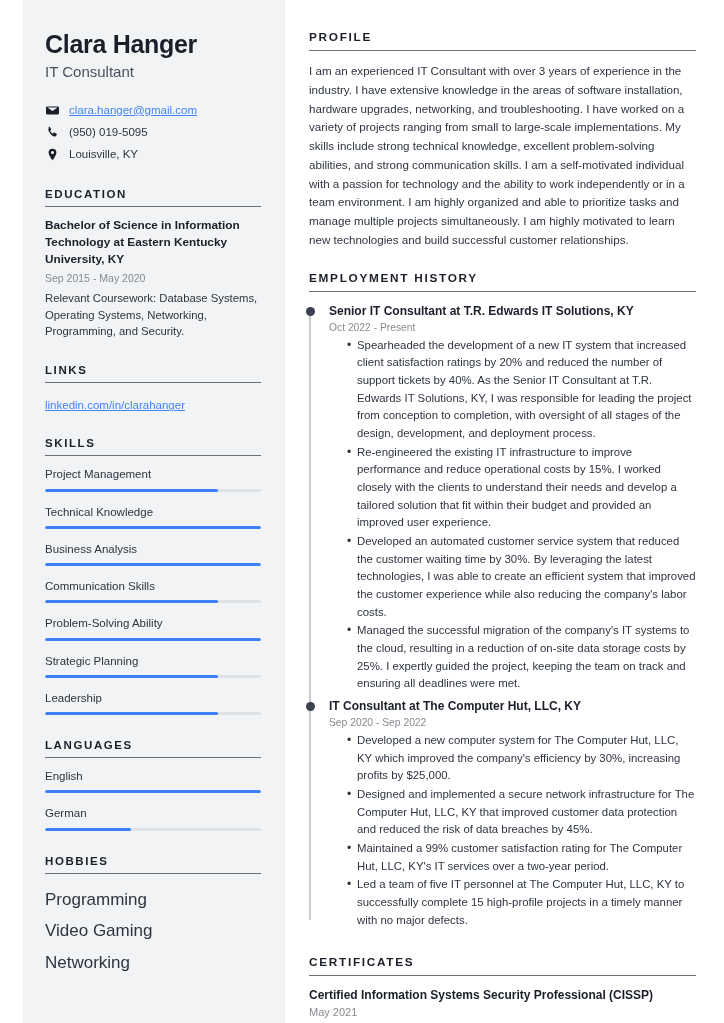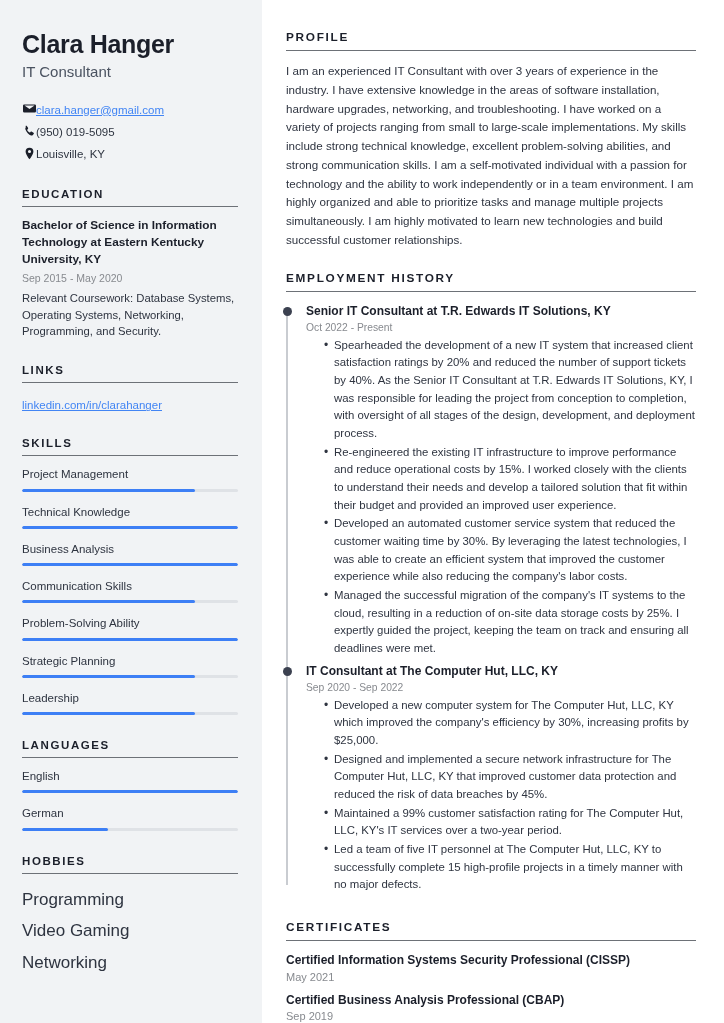--- a/index.html
+++ b/index.html
@@ -3,21 +3,21 @@
 <meta charset="utf-8">
 <style>
   * { margin:0; padding:0; box-sizing:border-box; }
   html, body { width:724px; height:1023px; }
   body {
     font-family: "Liberation Sans", sans-serif;
     background:#ffffff;
     color:#2e3440;
     overflow:hidden;
   }
-  .page { display:flex; width:724px; height:1023px; }
+  .page { display:flex; width:724px; height:1023px;padding-left:23px; }
 
   
   .sidebar {
     width:262px;
     flex:0 0 262px;
     background:#f1f3f5;
     padding:30px 24px 0 22px;
   }
   .name {
     font-size:25px;
@@ -29,22 +29,22 @@
   .job-title {
     font-size:15px;
     color:#4a5260;
     margin-top:4px;
     font-weight:normal;
   }
 
   .contact { margin-top:22px; }
   .contact-row {
     display:flex;
-    align-items:flex-start;
-    gap:0;
+    align-items:center;
+    gap:10px;
     margin-bottom:5px;
     font-size:11.5px;
     color:#2e3440;
     line-height:1.5;
   }
   .contact-row .ico {
     width:14px; height:14px;
     display:flex; align-items:center; justify-content:center;
     flex:0 0 14px;
     color:#1b1f2a;

